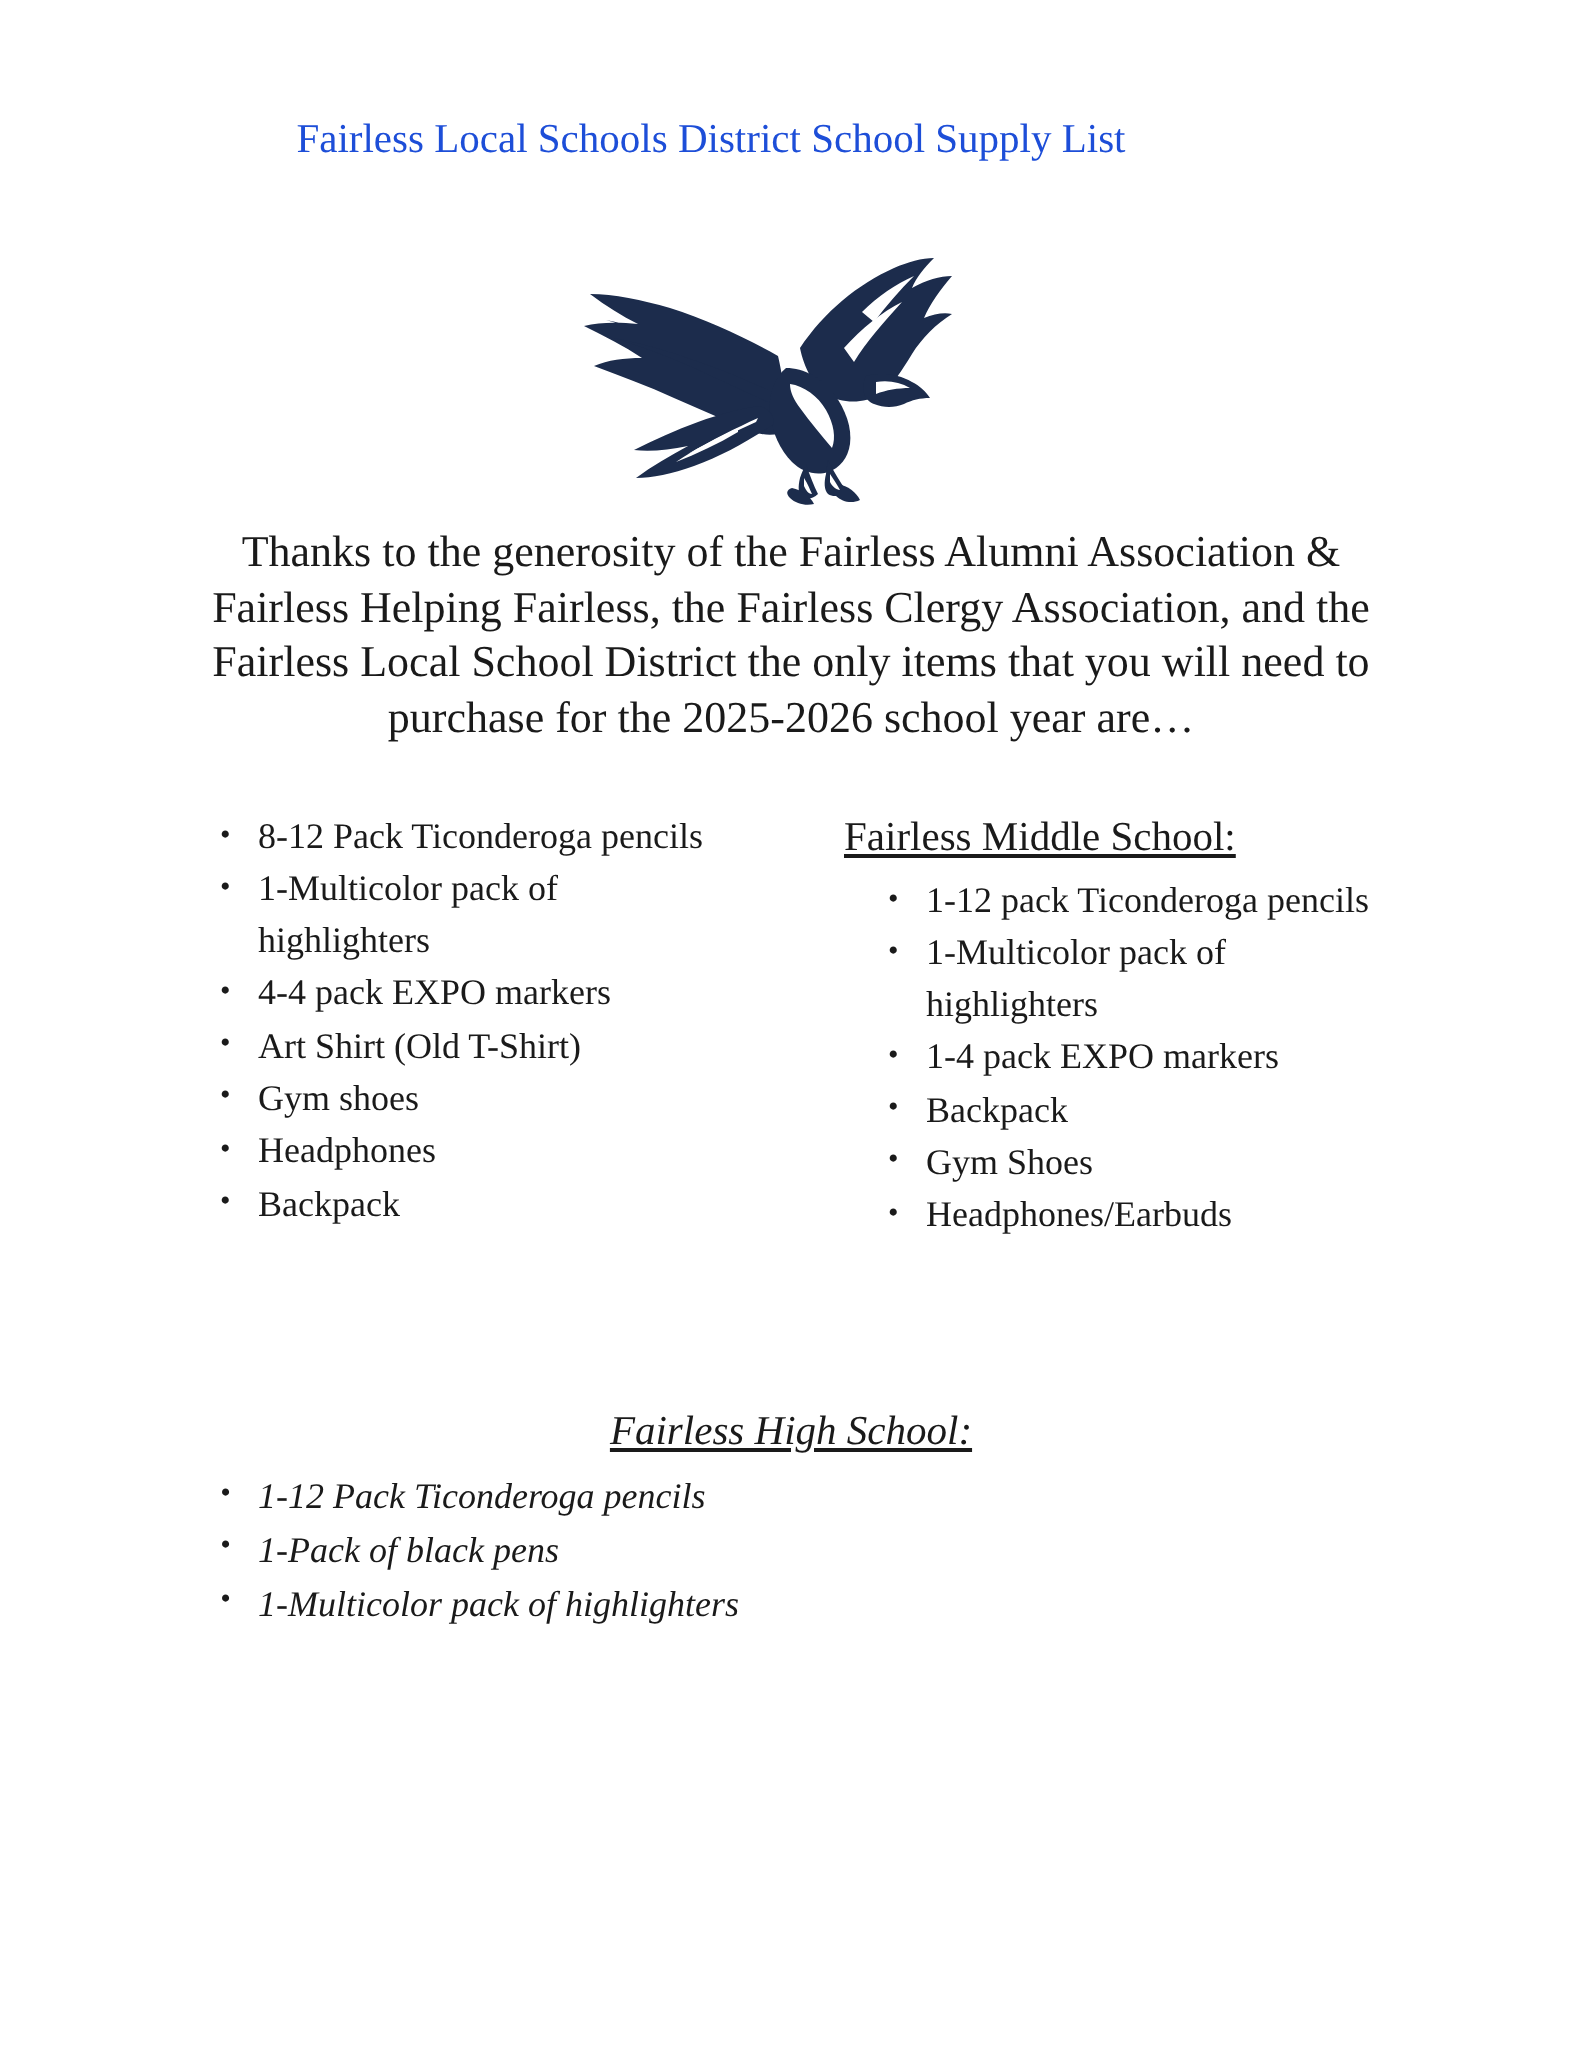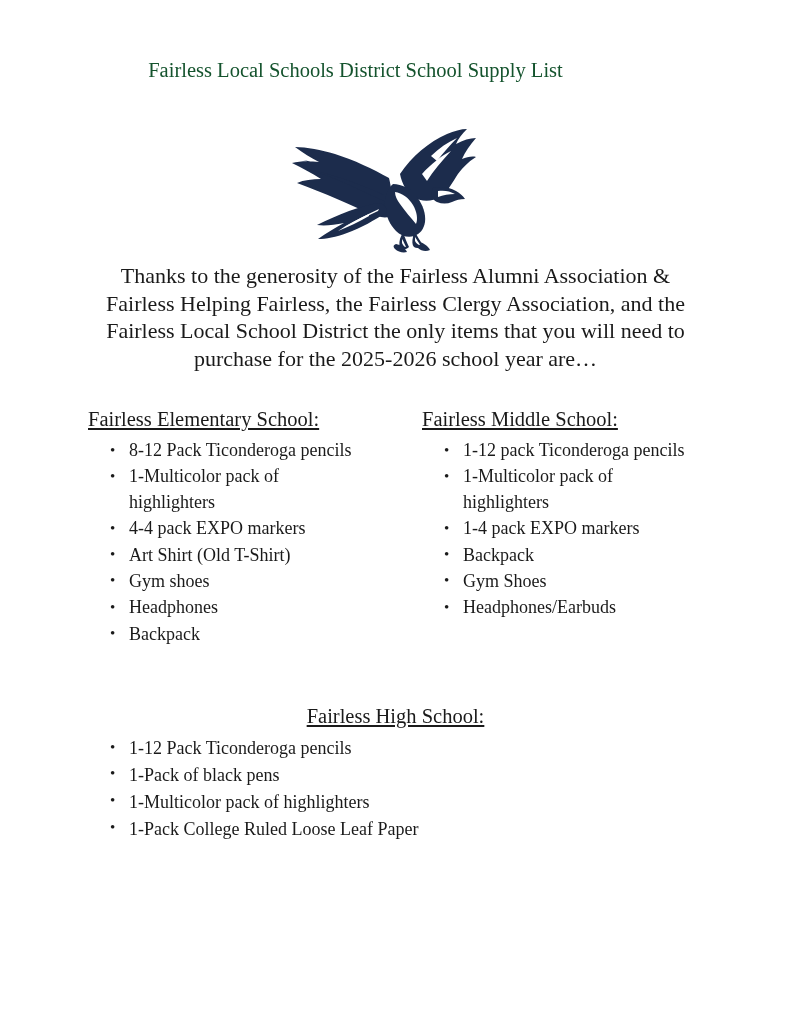--- a/index.html
+++ b/index.html
@@ -20,21 +20,21 @@
 
   
   .doc-title {
     position: absolute;
     left: 0;
     top: 56px;
     width: 711px;
     text-align: center;
     font-size: 20.5px;
     line-height: 29px;
-    color: #14532d;
+    color: #1d4ed8;
   }
   .doc-title .line { display: block; }
 
   
   .logo-wrap {
     position: absolute;
     left: 281px;
     top: 112px;
     width: 210px;
     height: 145px;
@@ -102,20 +102,21 @@
   }
   
   .col ul.supply-list li { max-width: 232px; }
 
   
   .hs-section {
     position: absolute;
     left: 88px;
     top: 703px;
     width: 615px;
+    font-style: italic;
   }
   .hs-section ul.supply-list li {
     max-width: 560px;
     line-height: 26.4px;
   }
 </style>
 </head>
 <body>
 
 <div class="page">
@@ -173,21 +174,20 @@
         <path fill="#ffffff" d="M134 125 C136 128 138 131 139 133 C137 133 135 131 134 129 Z"></path>
       </g>
     </svg>
   </div>
 
   <div class="intro">Thanks to the generosity of the Fairless Alumni Association &amp; Fairless Helping Fairless, the Fairless Clergy Association, and the Fairless Local School District the only items that you will need to purchase for the 2025-2026 school year are…</div>
 
   <div class="columns">
 
     <div class="col col-left">
-      <div class="school-heading">Fairless Elementary School:</div>
       <ul class="supply-list">
         <li>8-12 Pack Ticonderoga pencils</li>
         <li>1-Multicolor pack of highlighters</li>
         <li>4-4 pack EXPO markers</li>
         <li>Art Shirt (Old T-Shirt)</li>
         <li>Gym shoes</li>
         <li>Headphones</li>
         <li>Backpack</li>
       </ul>
     </div>
@@ -205,17 +205,16 @@
     </div>
 
   </div>
 
   <div class="hs-section">
     <div class="school-heading heading-center">Fairless High School:</div>
     <ul class="supply-list">
       <li>1-12 Pack Ticonderoga pencils</li>
       <li>1-Pack of black pens</li>
       <li>1-Multicolor  pack of highlighters</li>
-      <li>1-Pack College Ruled Loose Leaf Paper</li>
     </ul>
   </div>
 
 </div>
 
 </body></html>

